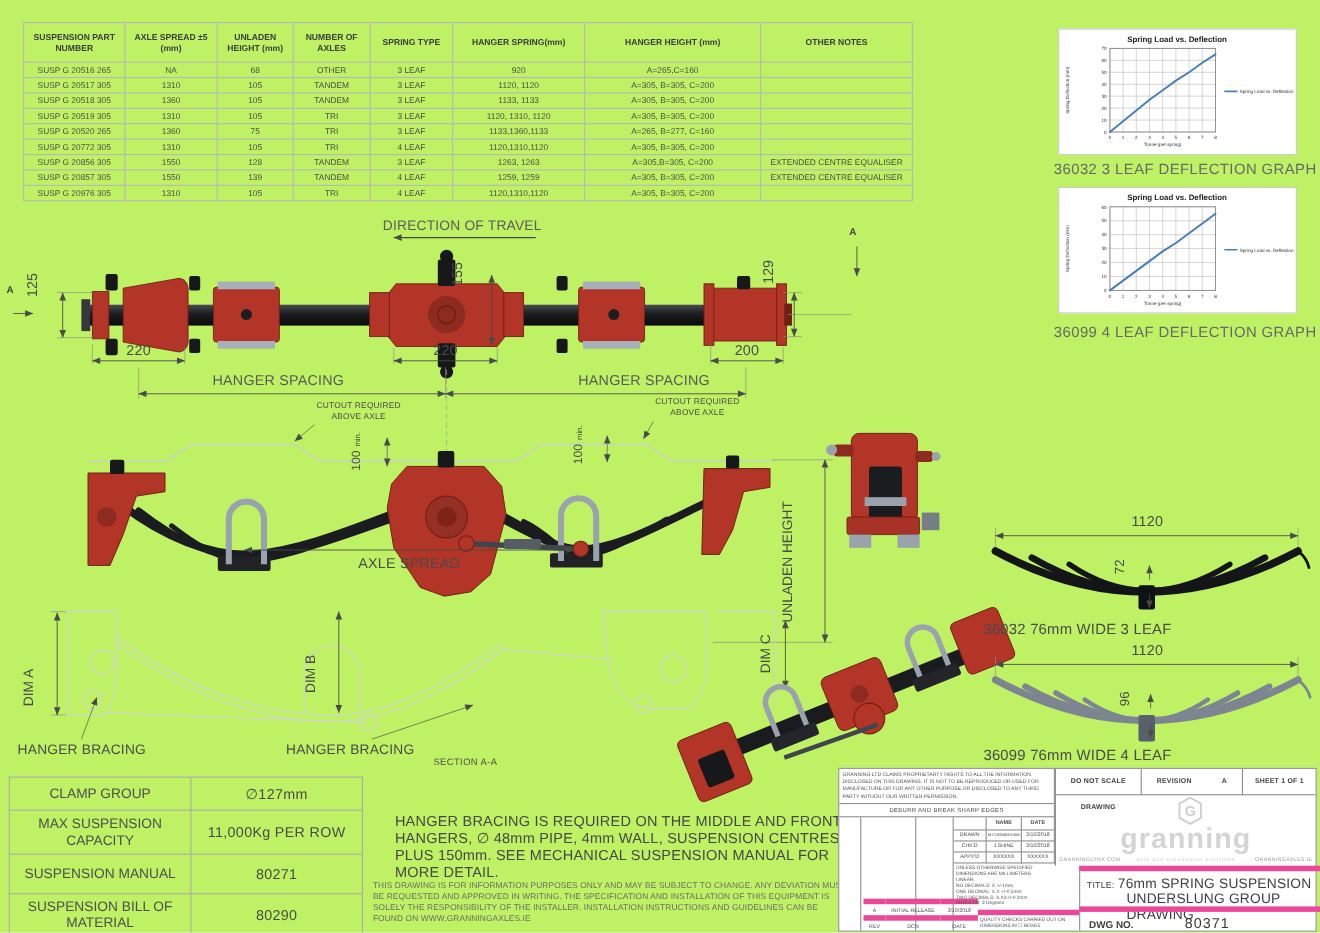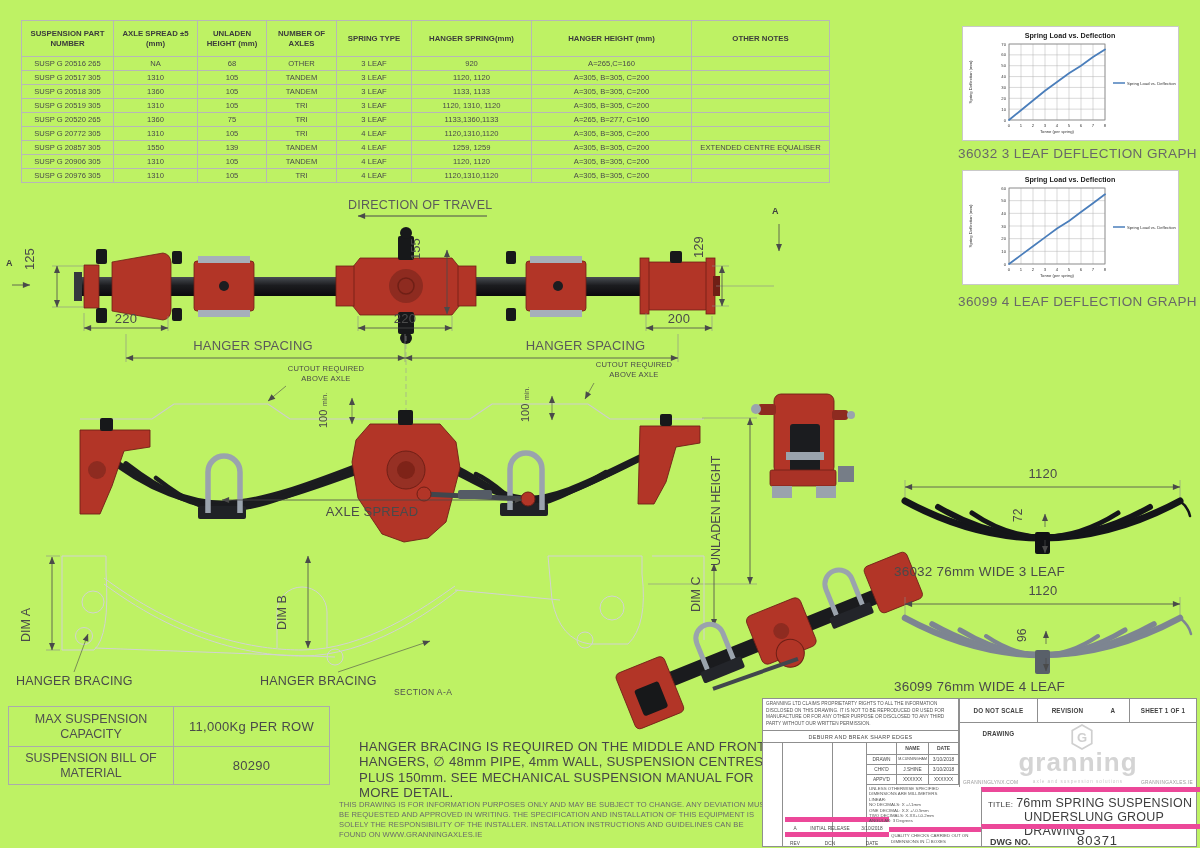--- a/index.html
+++ b/index.html
@@ -367,38 +367,38 @@
           <td>SUSP G 20772 305</td>
           <td>1310</td>
           <td>105</td>
           <td>TRI</td>
           <td>4 LEAF</td>
           <td>1120,1310,1120</td>
           <td>A=305, B=305, C=200</td>
           <td></td>
         </tr>
         <tr>
+          <td>SUSP G 20856 305</td>
+          <td>1550</td>
+          <td>128</td>
+          <td>TANDEM</td>
+          <td>3 LEAF</td>
+          <td>1263, 1263</td>
+          <td>A=305,B=305, C=200</td>
+          <td>EXTENDED CENTRE EQUALISER</td>
+        </tr>
+        <tr>
           <td>SUSP G 20857 305</td>
           <td>1550</td>
           <td>139</td>
           <td>TANDEM</td>
           <td>4 LEAF</td>
           <td>1259, 1259</td>
           <td>A=305, B=305, C=200</td>
           <td>EXTENDED CENTRE EQUALISER</td>
-        </tr>
-        <tr>
-          <td>SUSP G 20906 305</td>
-          <td>1310</td>
-          <td>105</td>
-          <td>TANDEM</td>
-          <td>4 LEAF</td>
-          <td>1120, 1120</td>
-          <td>A=305, B=305, C=200</td>
-          <td></td>
         </tr>
         <tr>
           <td>SUSP G 20976 305</td>
           <td>1310</td>
           <td>105</td>
           <td>TRI</td>
           <td>4 LEAF</td>
           <td>1120,1310,1120</td>
           <td>A=305, B=305, C=200</td>
           <td></td>
@@ -521,23 +521,31 @@
 
   <div class="lbl c" style="left:1000px;top:466px;width:86px">1120</div>
   <div class="vlabel" style="left:1026px;top:506px;font-size:12px">72</div>
   <div class="lbl" style="left:894px;top:564px;font-size:13.5px">36032 76mm WIDE 3 LEAF</div>
   <div class="lbl c" style="left:1000px;top:583px;width:86px">1120</div>
   <div class="vlabel" style="left:1030px;top:626px;font-size:12px">96</div>
   <div class="lbl" style="left:894px;top:679px;font-size:13.5px">36099 76mm WIDE 4 LEAF</div>
 
   <table class="info-table">
       <tbody>
+        <tr style="height: 30px;">
+          <th>CLAMP GROUP</th>
+          <td>∅127mm</td>
+        </tr>
         <tr style="height: 40px;">
           <th>MAX SUSPENSION CAPACITY</th>
           <td>11,000Kg PER ROW</td>
+        </tr>
+        <tr style="height: 36px;">
+          <th>SUSPENSION MANUAL</th>
+          <td>80271</td>
         </tr>
         <tr style="height: 38px;">
           <th>SUSPENSION BILL OF MATERIAL</th>
           <td>80290</td>
         </tr>
       </tbody>
     </table>
 
   <div class="note-main">HANGER BRACING IS REQUIRED ON THE MIDDLE AND FRONT HANGERS, ∅ 48mm PIPE, 4mm WALL, SUSPENSION CENTRES PLUS 150mm. SEE MECHANICAL SUSPENSION MANUAL FOR MORE DETAIL.</div>
   <div class="note-legal">THIS DRAWING IS FOR INFORMATION PURPOSES ONLY AND MAY BE SUBJECT TO CHANGE. ANY DEVIATION MUST BE REQUESTED AND APPROVED IN WRITING. THE SPECIFICATION AND INSTALLATION OF THIS EQUIPMENT IS SOLELY THE RESPONSIBILITY OF THE INSTALLER. INSTALLATION INSTRUCTIONS AND GUIDELINES CAN BE FOUND ON WWW.GRANNINGAXLES.IE</div>

